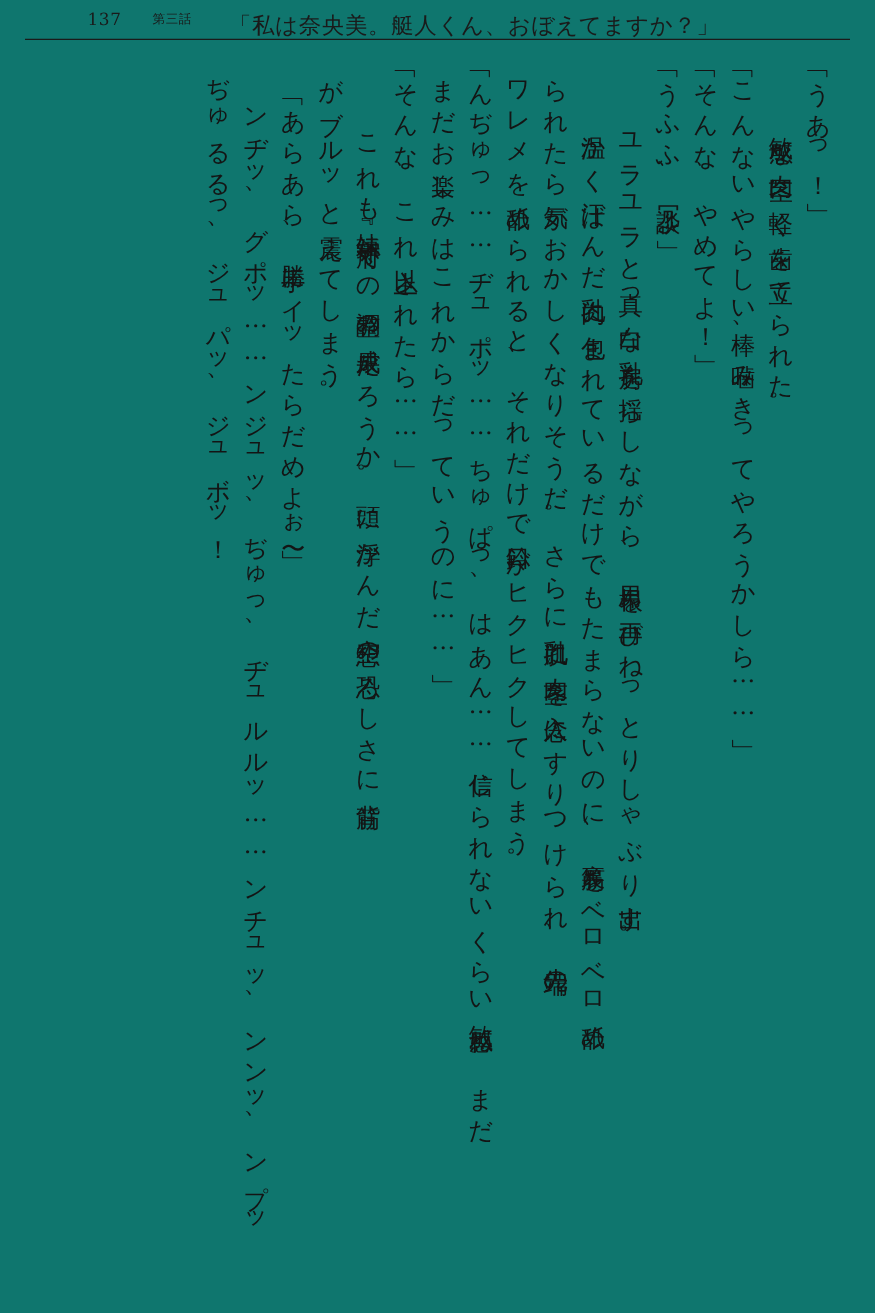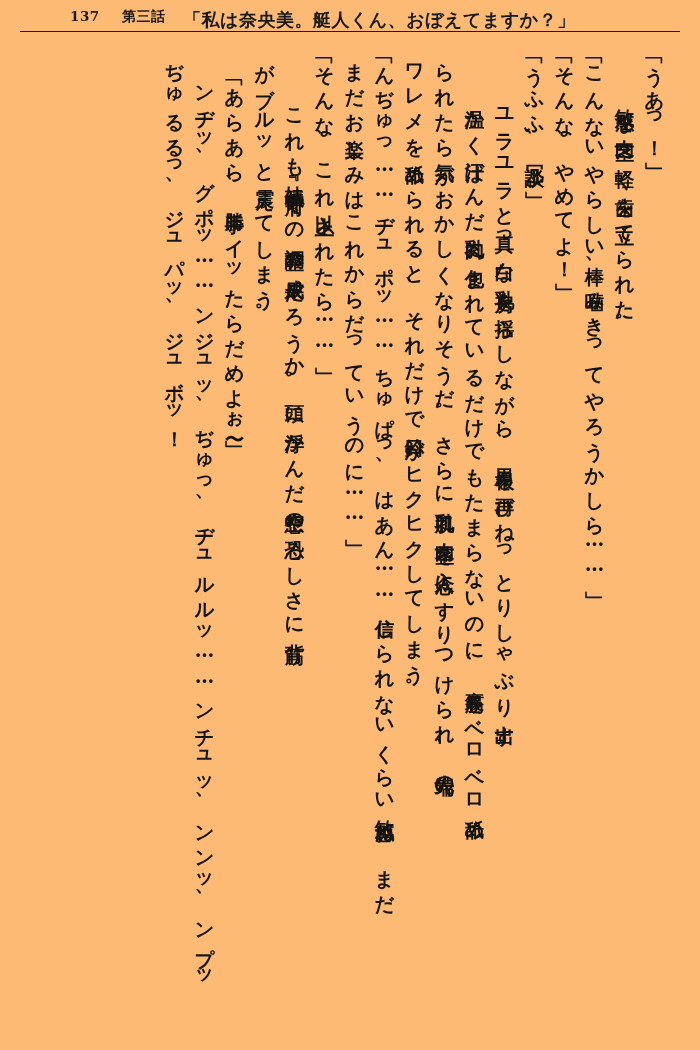--- a/index.html
+++ b/index.html
@@ -13,22 +13,21 @@
     font-family: "DejaVu Serif", "Liberation Serif", serif;
     color: #111111;
     overflow: hidden;
     position: relative;
   }
   .page {
     position: absolute;
     top: 0; left: 0;
     width: 700px;
     height: 1050px;
-    background: #fdba74;
-    font-weight: bold;
+    background: #0f766e;
   }
 
   
   .header {
     position: absolute;
     top: 0;
     left: 0;
     width: 700px;
     height: 34px;
     display: flex;
@@ -40,21 +39,21 @@
   .header .page-number {
     position: absolute;
     left: 70px;
     top: 8px;
     font-size: 13.5px;
   }
   .header .chapter {
     position: absolute;
     left: 122px;
     top: 8px;
-    font-size: 14px;
+    font-size: 10px;
   }
   .header .chapter-title {
     position: absolute;
     left: 183px;
     top: 8px;
     font-size: 18px;
   }
   .rule {
     position: absolute;
     top: 31px;

